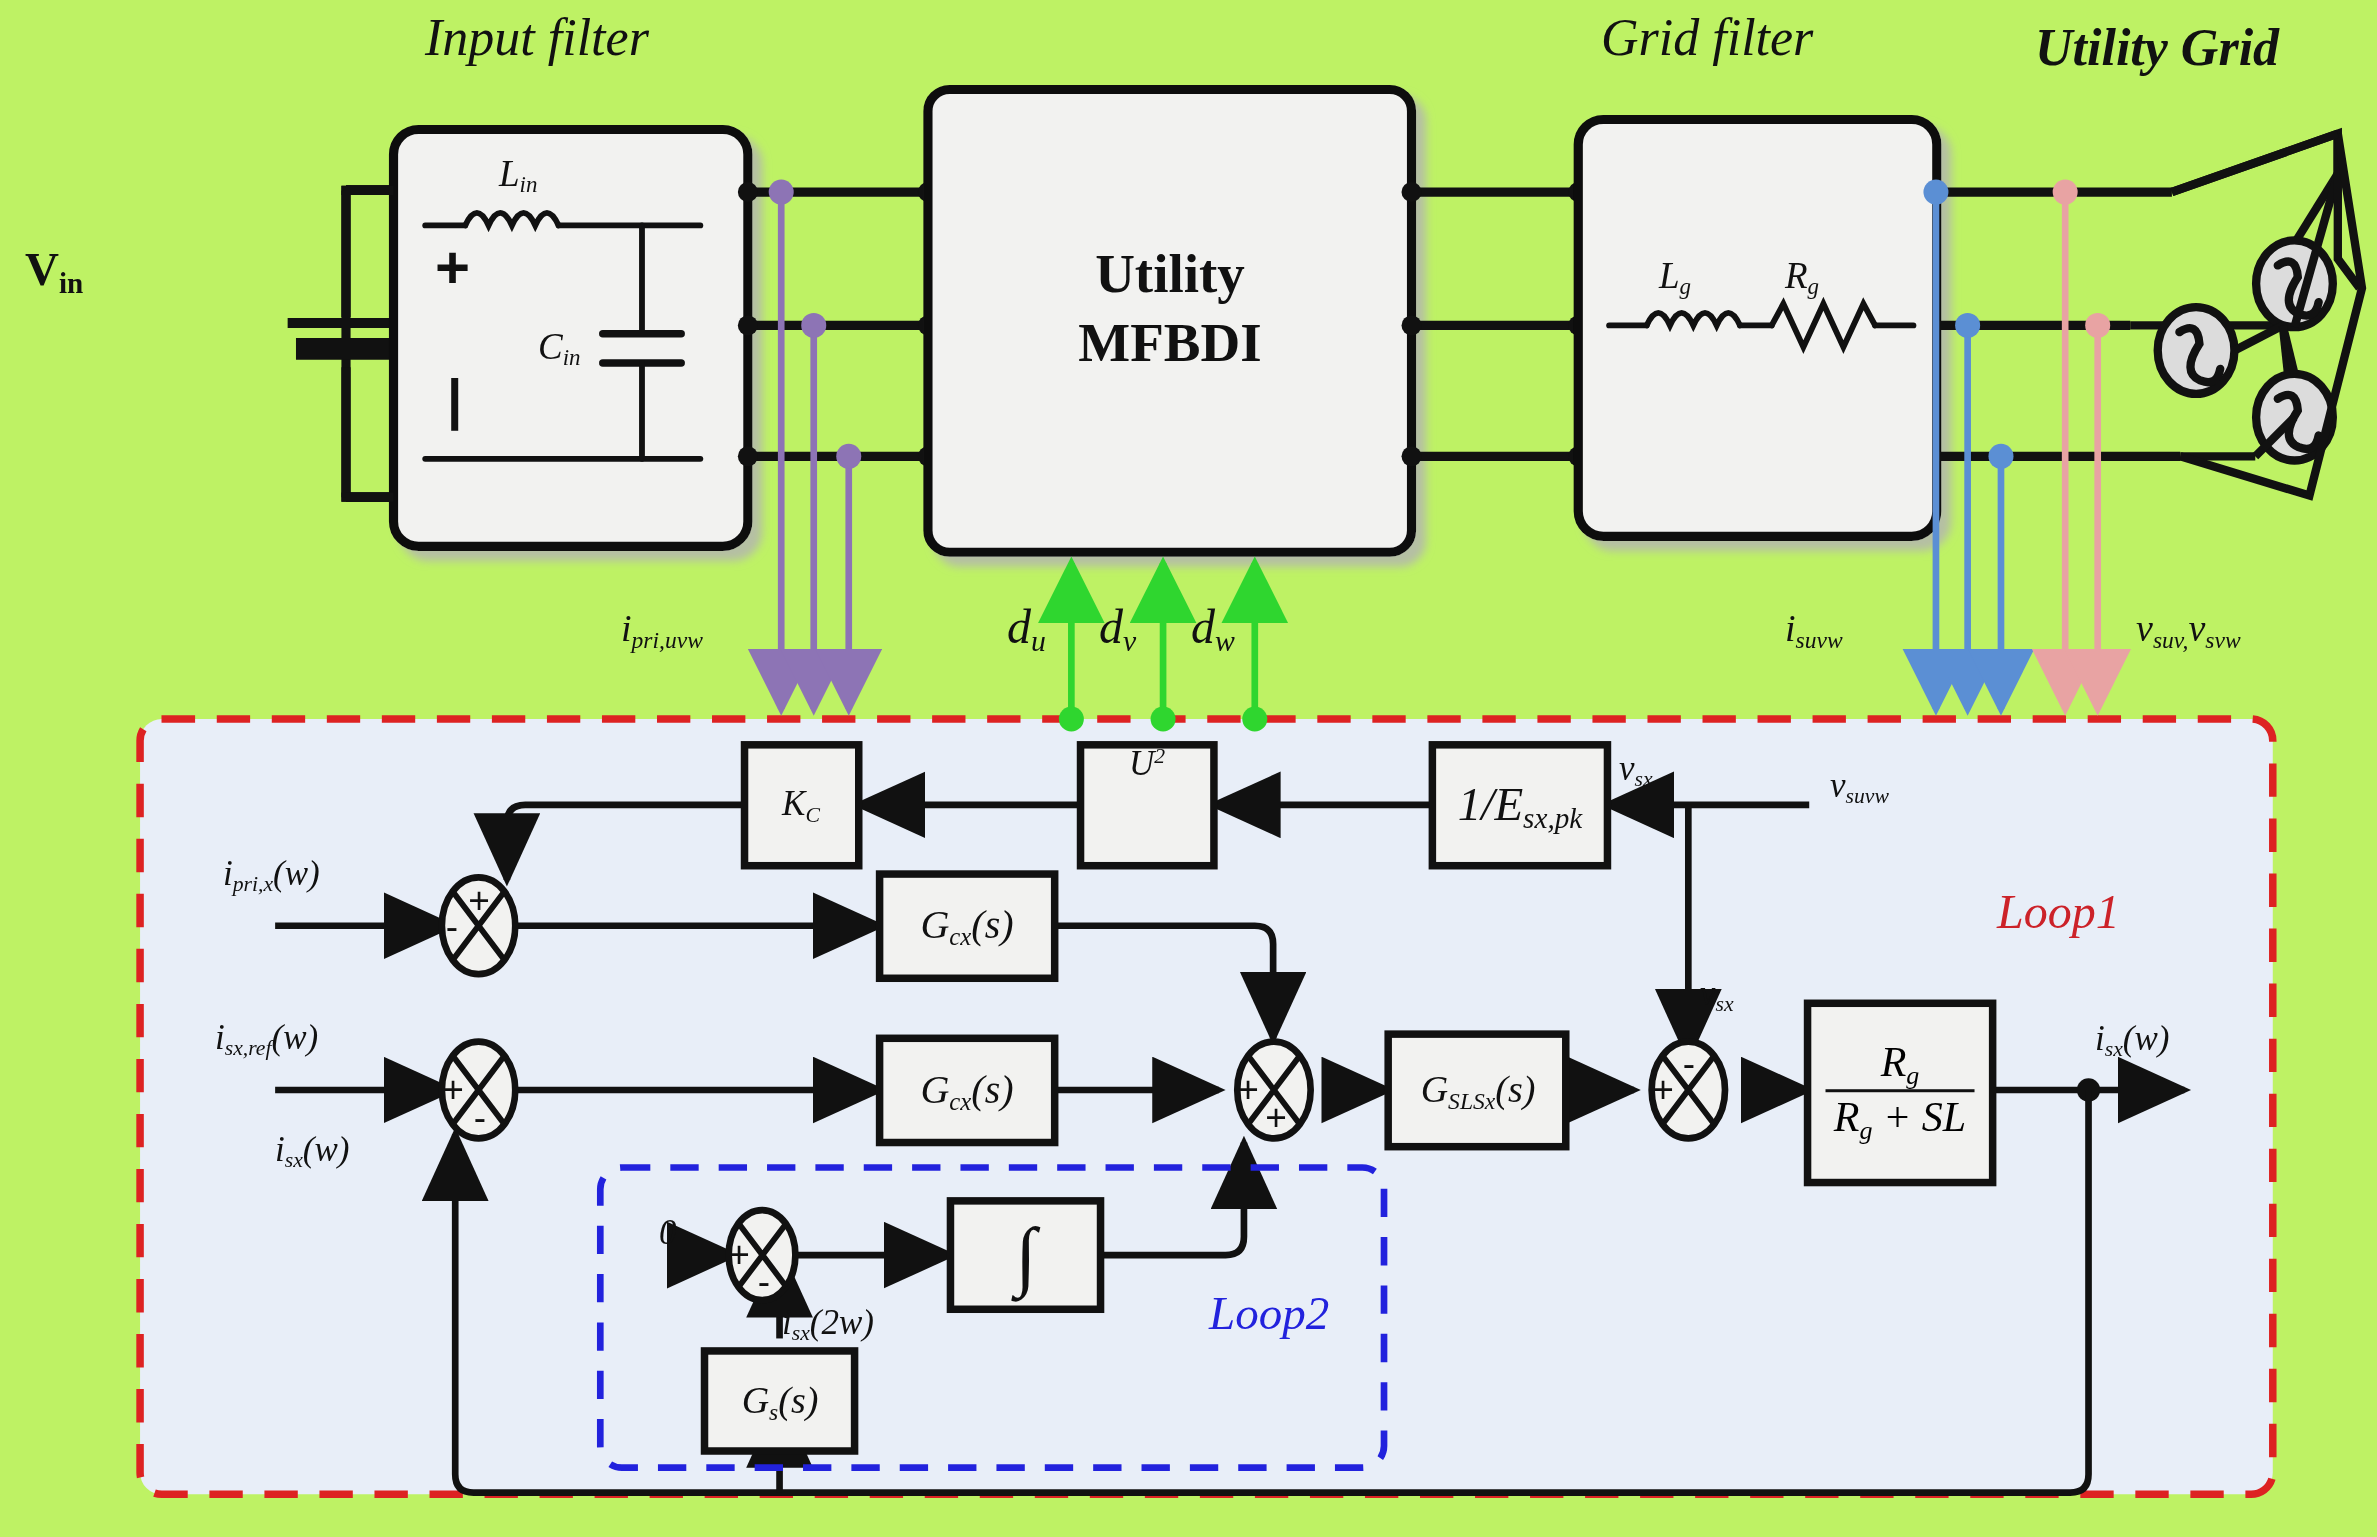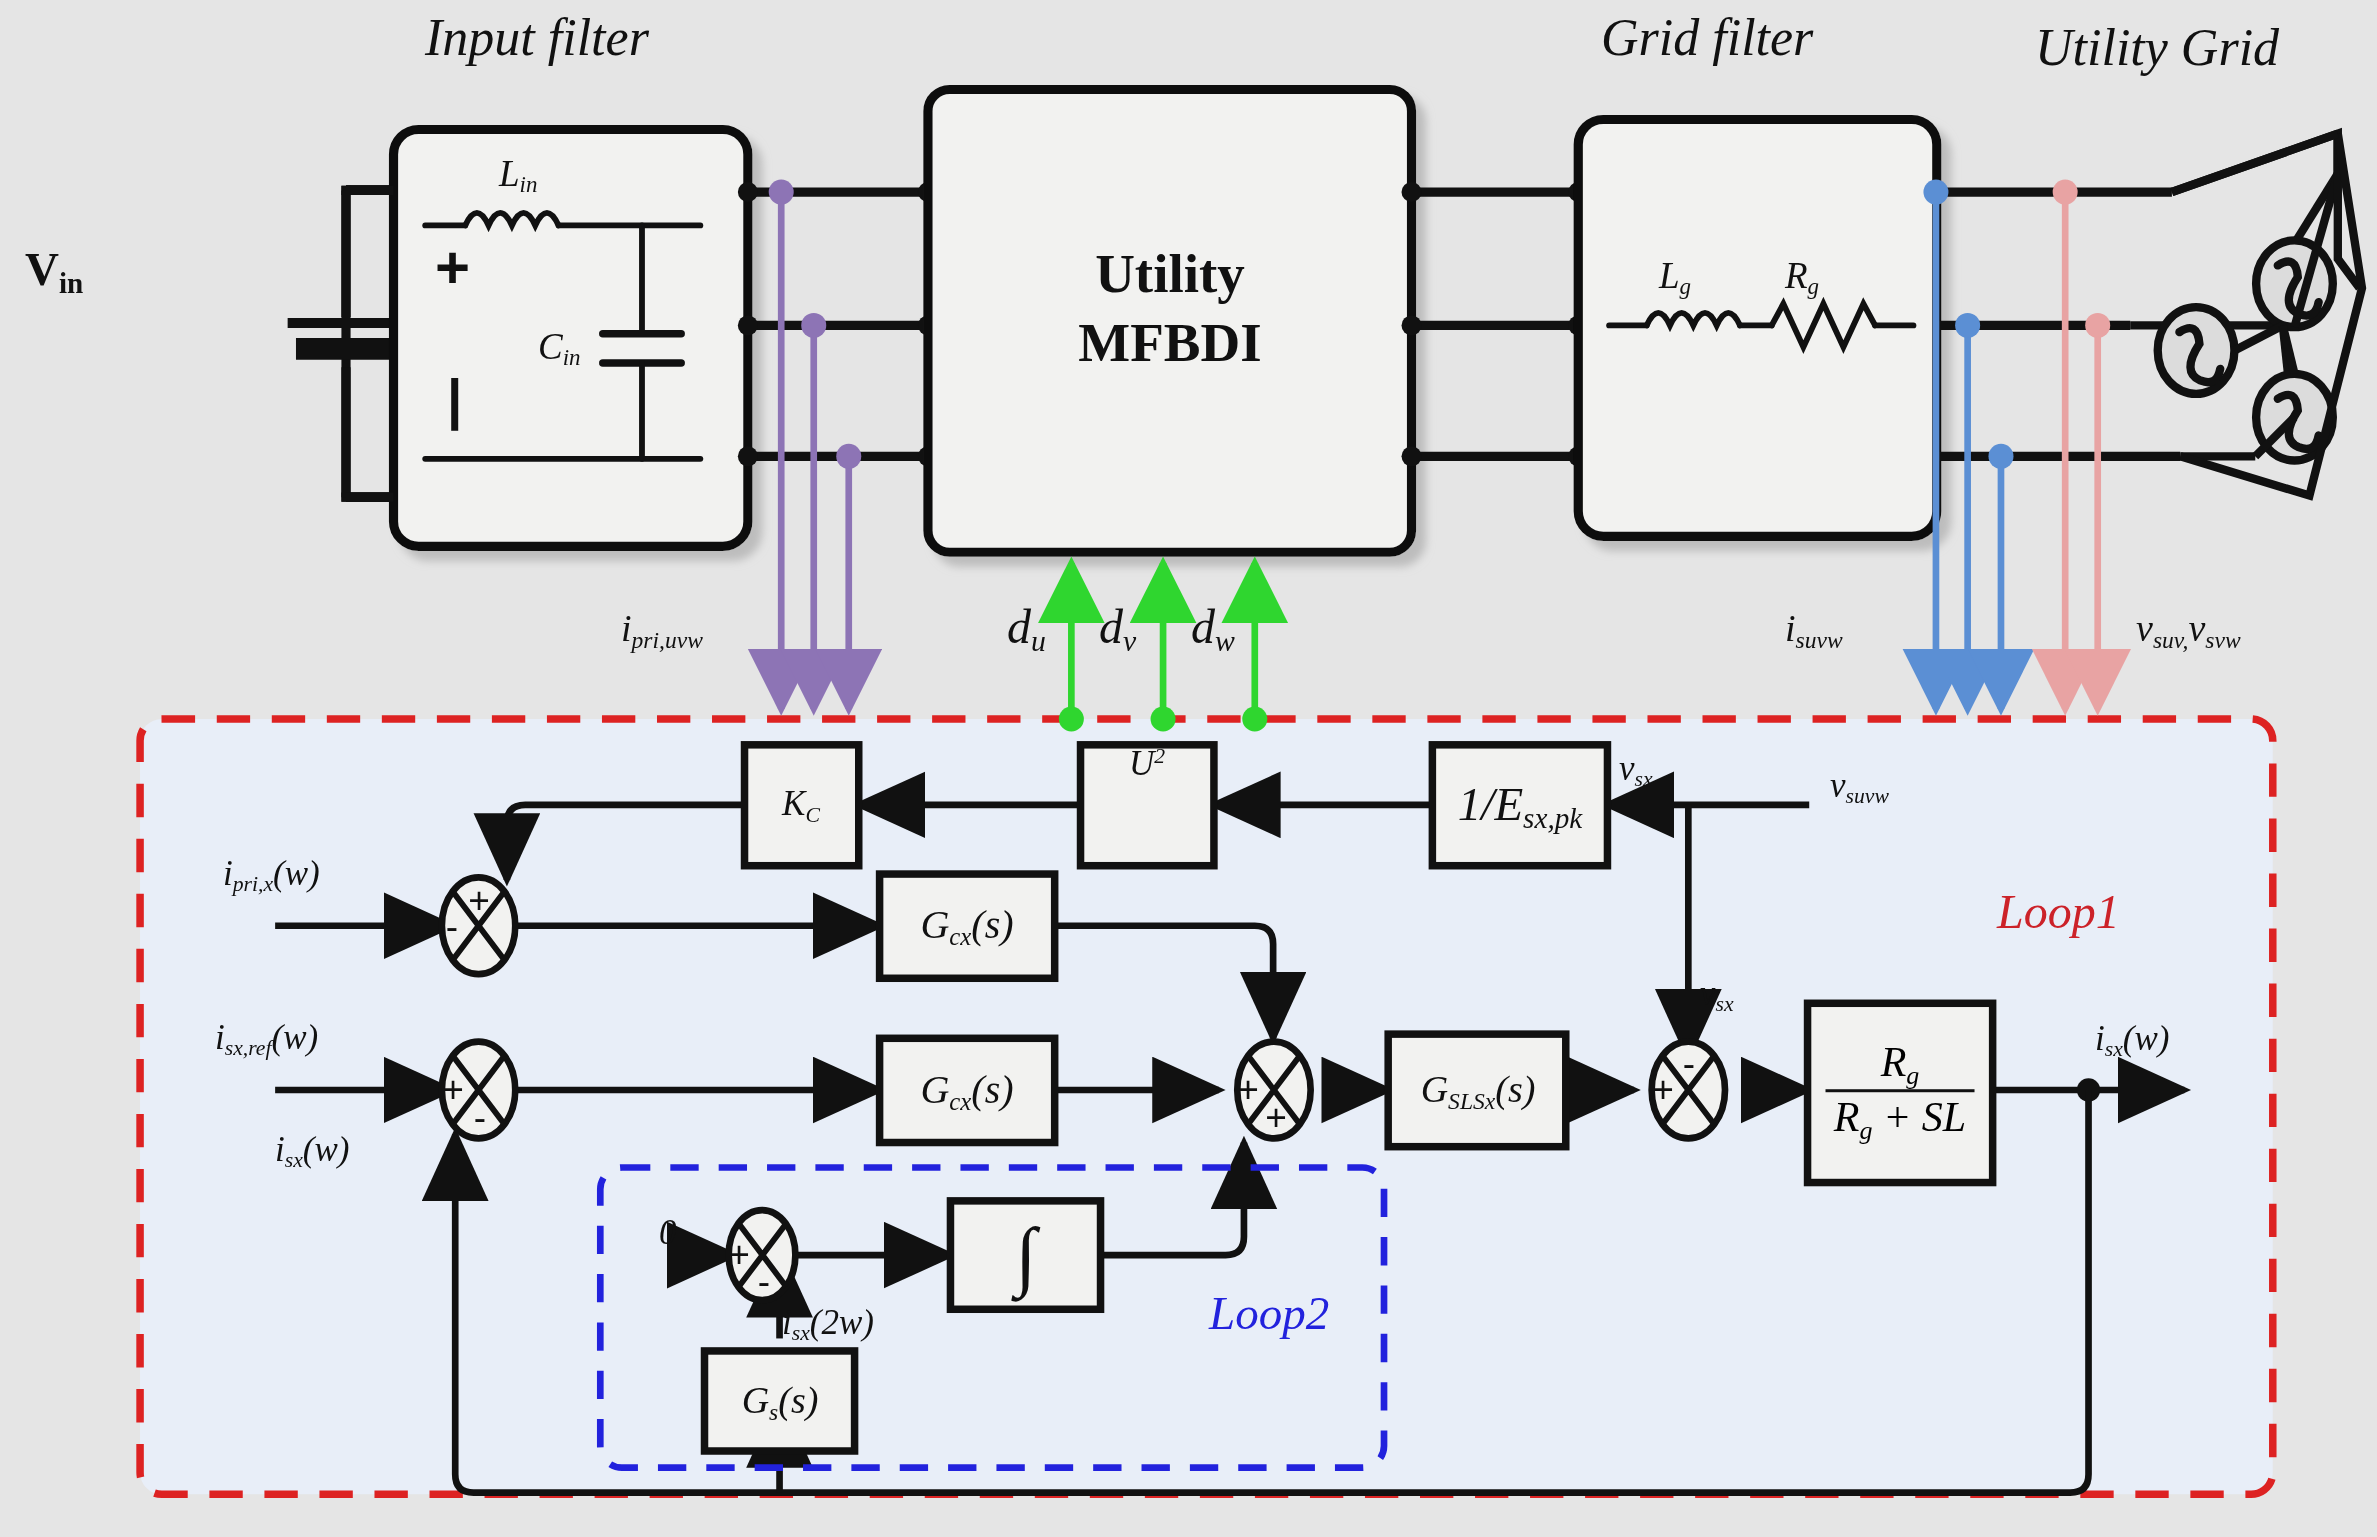--- a/index.html
+++ b/index.html
@@ -1,18 +1,18 @@
 <!DOCTYPE html>
 <html style="font-size:13.3px"><head>
 <meta charset="utf-8">
 <title>MFBDI Control Block Diagram</title>
 <style>
   html,body{margin:0;padding:0;background:#ffffff;}
   body{font-family:"Liberation Serif",serif;}
-  #stage{position:relative;width:2377px;height:1538px;background:#e5e5e5;overflow:hidden;}
+  #stage{position:relative;width:2377px;height:1538px;background:#bef264;overflow:hidden;}
   svg#canvas{position:absolute;left:0;top:0;width:2377px;height:1538px;}
   .lbl{position:absolute;white-space:nowrap;font-family:"Liberation Serif",serif;}
   .sect-title{font-style:italic;font-size:52px;color:#111;}
   .blk-text{font-style:italic;font-size:35px;color:#111;}
   .sig{font-style:italic;font-size:38px;color:#111;}
   .sig-sm{font-style:italic;font-size:35px;color:#111;}
   .comp{font-style:italic;font-size:37px;color:#111;}
   .mfbdi{font-weight:bold;font-size:55px;color:#111;text-align:center;line-height:1.25;}
   .vin{font-weight:bold;font-size:47px;color:#111;}
   .loop1{font-style:italic;font-size:48px;color:#cc2229;}
@@ -313,21 +313,21 @@
     <rect x="1140" y="1440" width="180" height="130" fill="#f2f2f0" stroke="#111" stroke-width="9"></rect>
     <rect x="845" y="1620" width="180" height="120" fill="#f2f2f0" stroke="#111" stroke-width="9"></rect>
     <rect x="2168" y="1203" width="222" height="215" fill="#f2f2f0" stroke="#111" stroke-width="9"></rect>
   </g>
 
   <rect x="720" y="1400" width="940" height="360" rx="26" ry="26" fill="none" stroke="#2222dd" stroke-width="8" stroke-dasharray="34 24"></rect>
 </svg>
 
 <div class="lbl sect-title" style="left:425px;top:8.3px;">Input filter</div>
 <div class="lbl sect-title" style="left:1601px;top:8.3px;">Grid filter</div>
-<div class="lbl sect-title" style="left:2035px;top:18.3px;">Utility Grid</div>
+<div class="lbl sect-title" style="left:2035px;top:18.3px;font-weight:bold;">Utility Grid</div>
 
 <div class="lbl vin" style="left:25px;top:242px;">
   <span>V</span><sub>in</sub>
 </div>
 <div class="lbl" style="left:435px;top:233px;font-size:60px;font-weight:bold;color:#111;font-family:'Liberation Sans',sans-serif;">+</div>
 <div class="lbl" style="left:447px;top:367px;font-size:55px;font-weight:bold;color:#111;font-family:'Liberation Sans',sans-serif;">|</div>
 
 <div class="lbl comp" style="left:499px;top:152px;">
   <span>L</span><sub>in</sub>
 </div>

